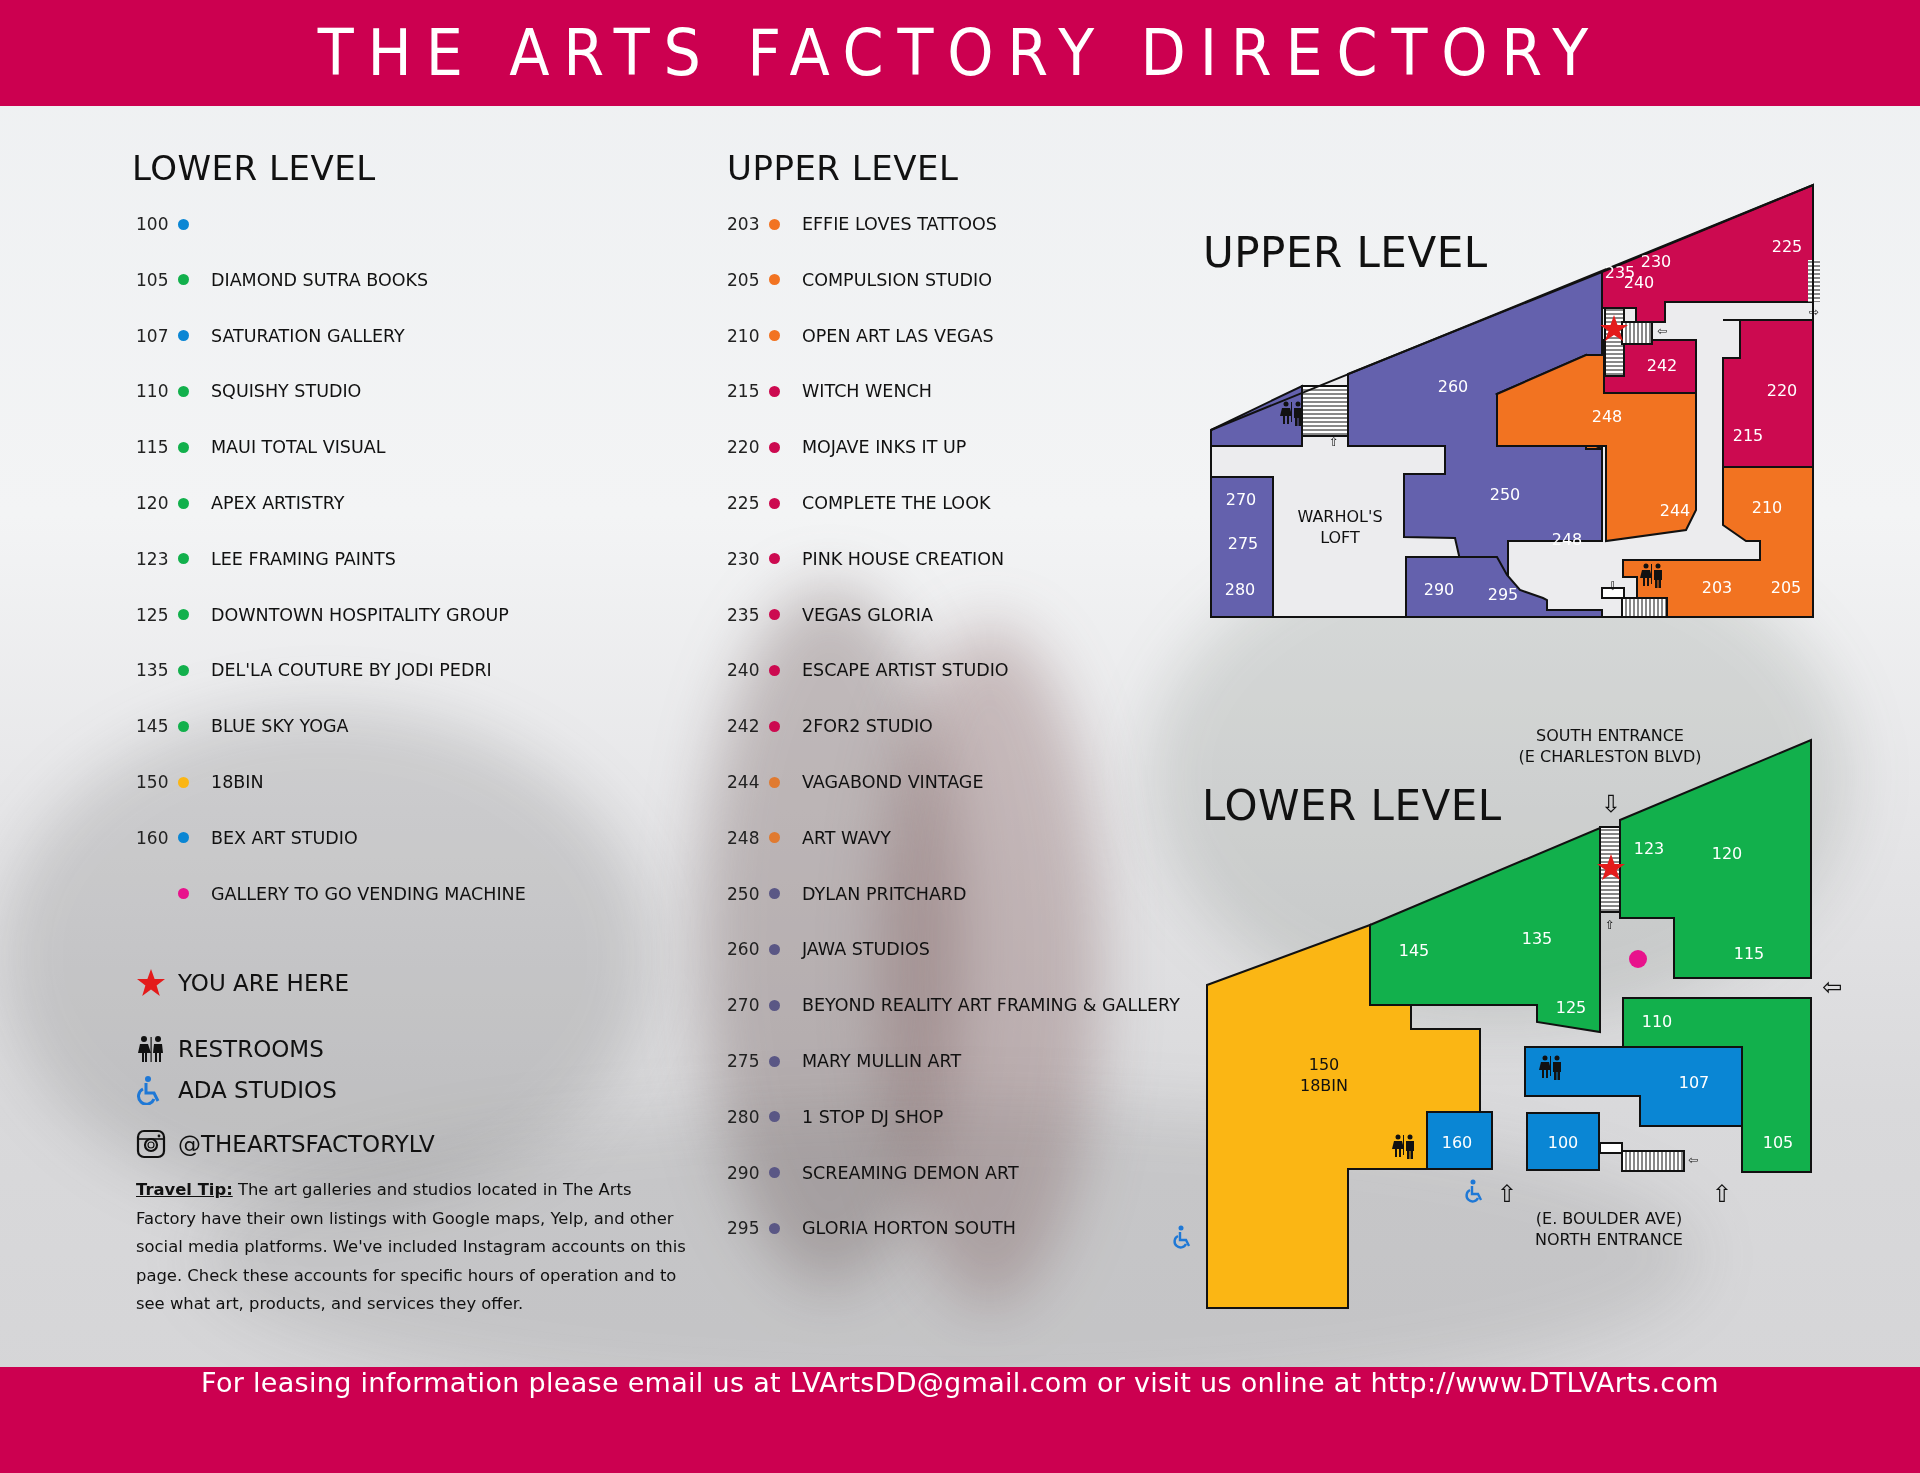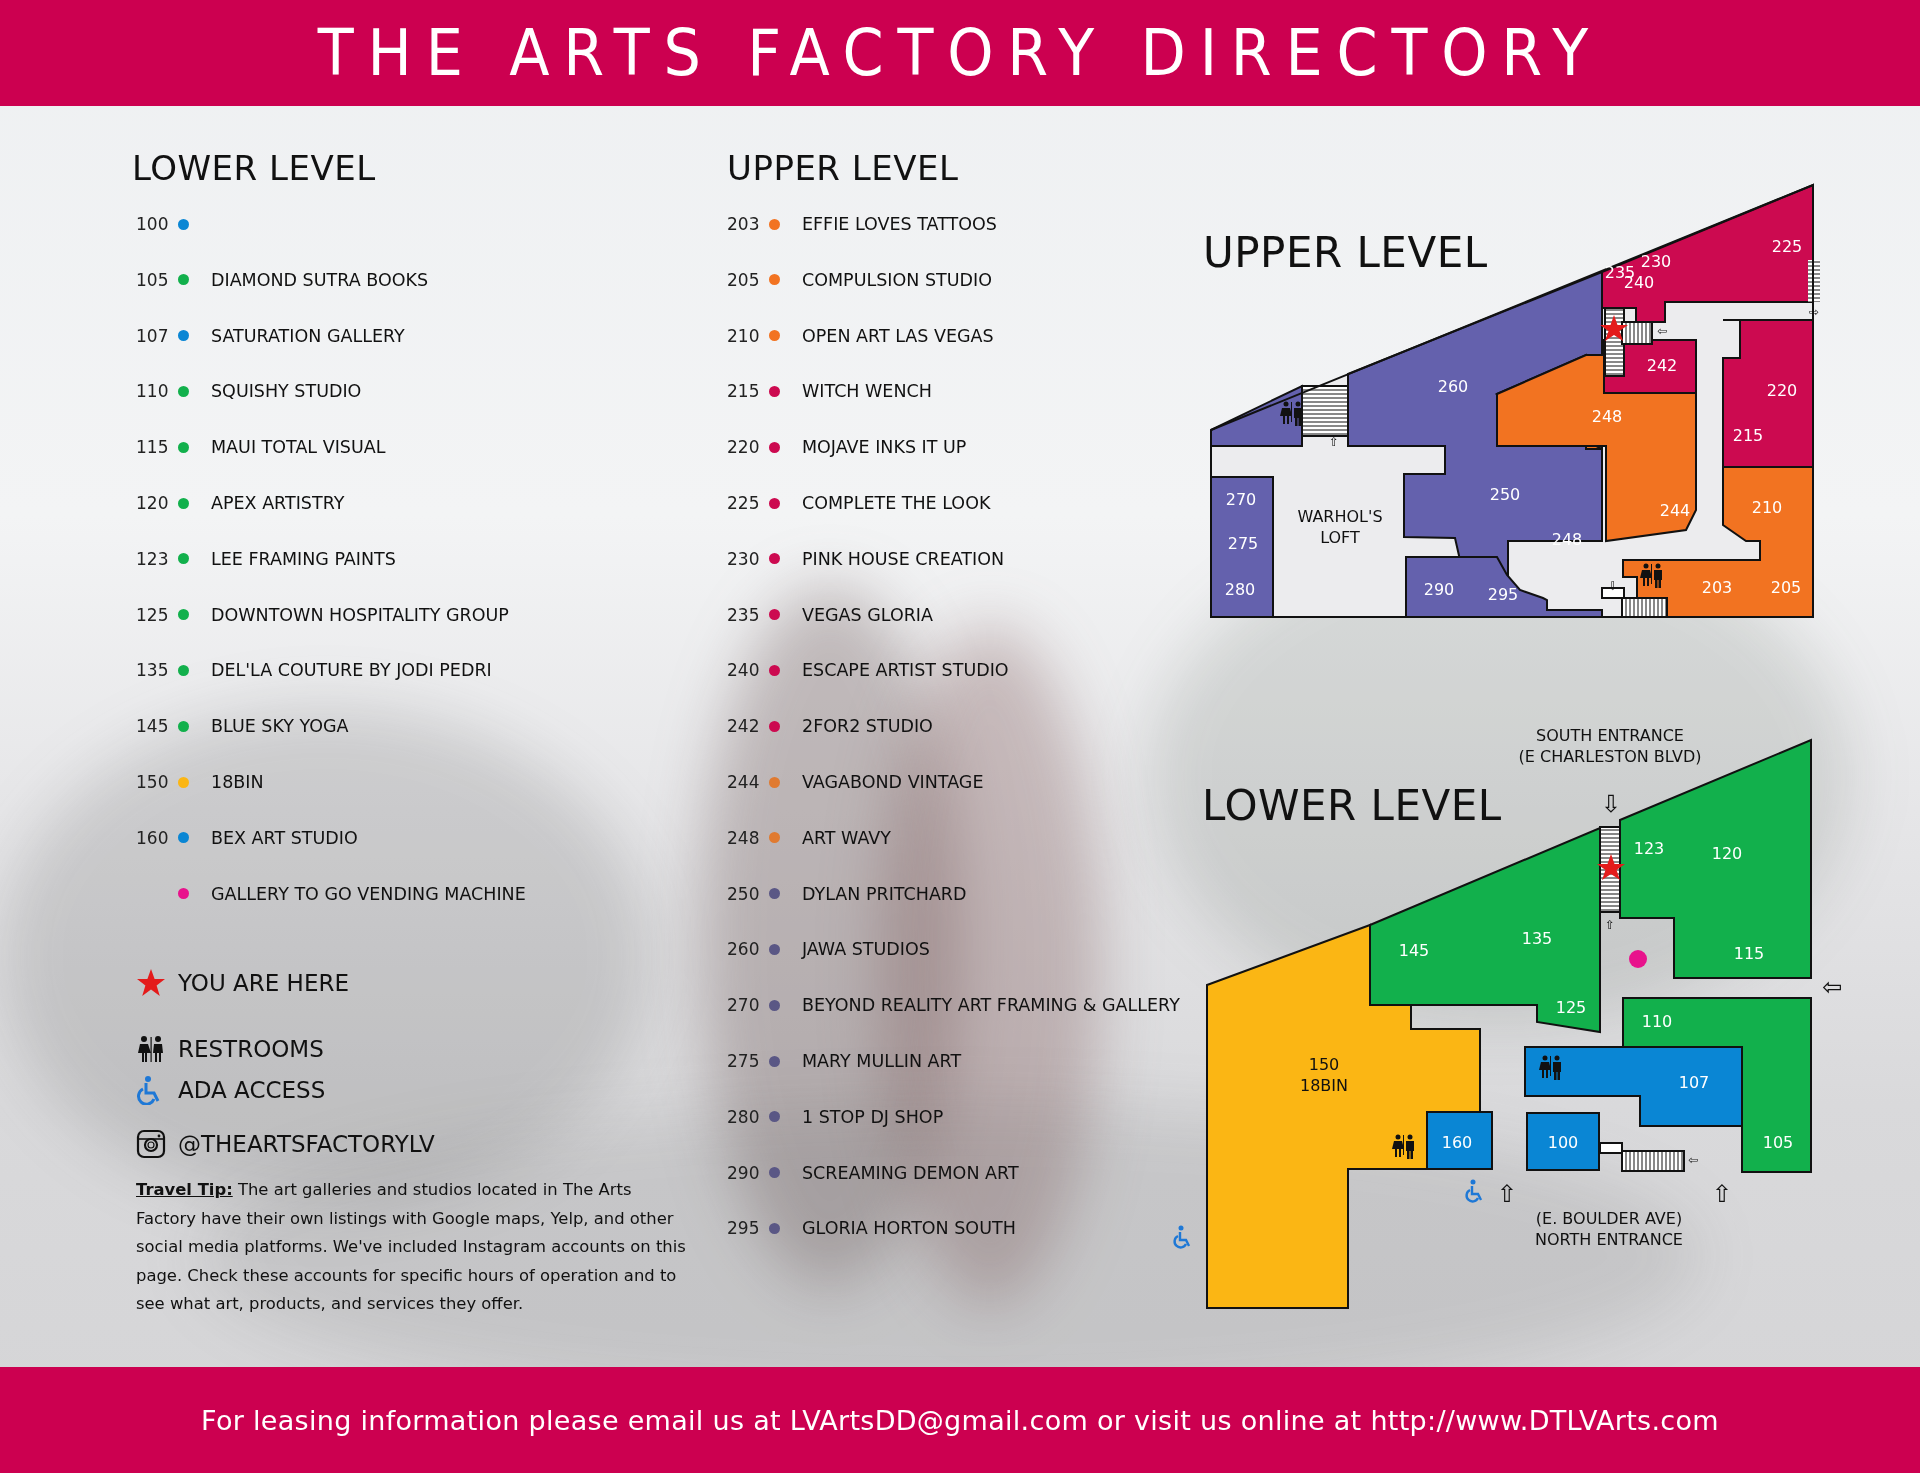--- a/index.html
+++ b/index.html
@@ -12,21 +12,21 @@
   }
   .bg-photo { position: absolute; left: 0; top: 106px; width: 1920px; height: 1262px; overflow: hidden; z-index: 0; }
   .bg-photo .blob { position: absolute; border-radius: 50%; filter: blur(30px); }
   .header {
     position: absolute; left: 0; top: 0; width: 1920px; height: 106px;
     background: #cc0050; display: flex; align-items: center; justify-content: center; z-index: 2;
   }
   .header h1 { color: #fff; font-size: 64px; font-weight: 400; letter-spacing: 15px; font-family: "DejaVu Sans", sans-serif; transform: scaleX(0.92); }
   .footer {
     position: absolute; left: 0; top: 1367px; width: 1920px; height: 106px;
-    background: #cc0050; display: flex; align-items: center; justify-content: center; z-index: 2;
+    background: #cc0050; display: flex; justify-content: center; z-index: 2;
   }
   .footer p { color: #fff; font-size: 27px; font-family: "DejaVu Sans", sans-serif; letter-spacing: 0.3px; }
   .col { position: absolute; z-index: 2; }
   .col h2 { font-size: 34px; font-weight: 400; font-family: "DejaVu Sans", sans-serif; letter-spacing: 0.5px; color: #111; }
   .dir-row { position: absolute; height: 24px; display: flex; align-items: center; }
   .dir-row .num { width: 40px; font-size: 17px; color: #222; font-family: "DejaVu Sans", sans-serif; }
   .dir-row .dot { width: 11px; height: 11px; border-radius: 50%; display: inline-block; margin-left: 2px; }
   .dir-row .name { margin-left: 22px; font-size: 17.5px; color: #111; font-family: "DejaVu Sans", sans-serif; white-space: nowrap; }
   .legend { position: absolute; left: 136px; top: 968px; z-index: 2; }
   .legend-row { position: absolute; left: 0; display: flex; align-items: center; white-space: nowrap; }
@@ -248,21 +248,21 @@
     <span class="lg-label">RESTROOMS</span>
   </div>
   <div class="legend-row" style="top:107px;">
     <span class="lg-icon">
       <svg width="30" height="30" viewBox="0 0 30 30">
         <circle cx="12" cy="4" r="3" fill="#1e78d6"></circle>
         <path d="M10 8 v10 h8 l4 8" stroke="#1e78d6" stroke-width="3" fill="none"></path>
         <path d="M7 14 a8 8 0 1 0 11 10" stroke="#1e78d6" stroke-width="3" fill="none"></path>
       </svg>
     </span>
-    <span class="lg-label">ADA ACCESS</span>
+    <span class="lg-label">ADA STUDIOS</span>
   </div>
   <div class="legend-row" style="top:161px;justify-content:center;">
     <span class="lg-icon">
       <svg width="30" height="30" viewBox="0 0 30 30">
         <rect x="2" y="2" width="26" height="26" rx="6" stroke="#111" stroke-width="2.2" fill="none"></rect>
         <circle cx="15" cy="16" r="6" stroke="#111" stroke-width="2.2" fill="none"></circle>
         <circle cx="15" cy="16" r="3" stroke="#111" stroke-width="1.2" fill="none"></circle>
         <circle cx="23" cy="7" r="1.4" fill="#111"></circle>
         <line x1="3" y1="10" x2="27" y2="10" stroke="#111" stroke-width="1.6"></line>
       </svg>

